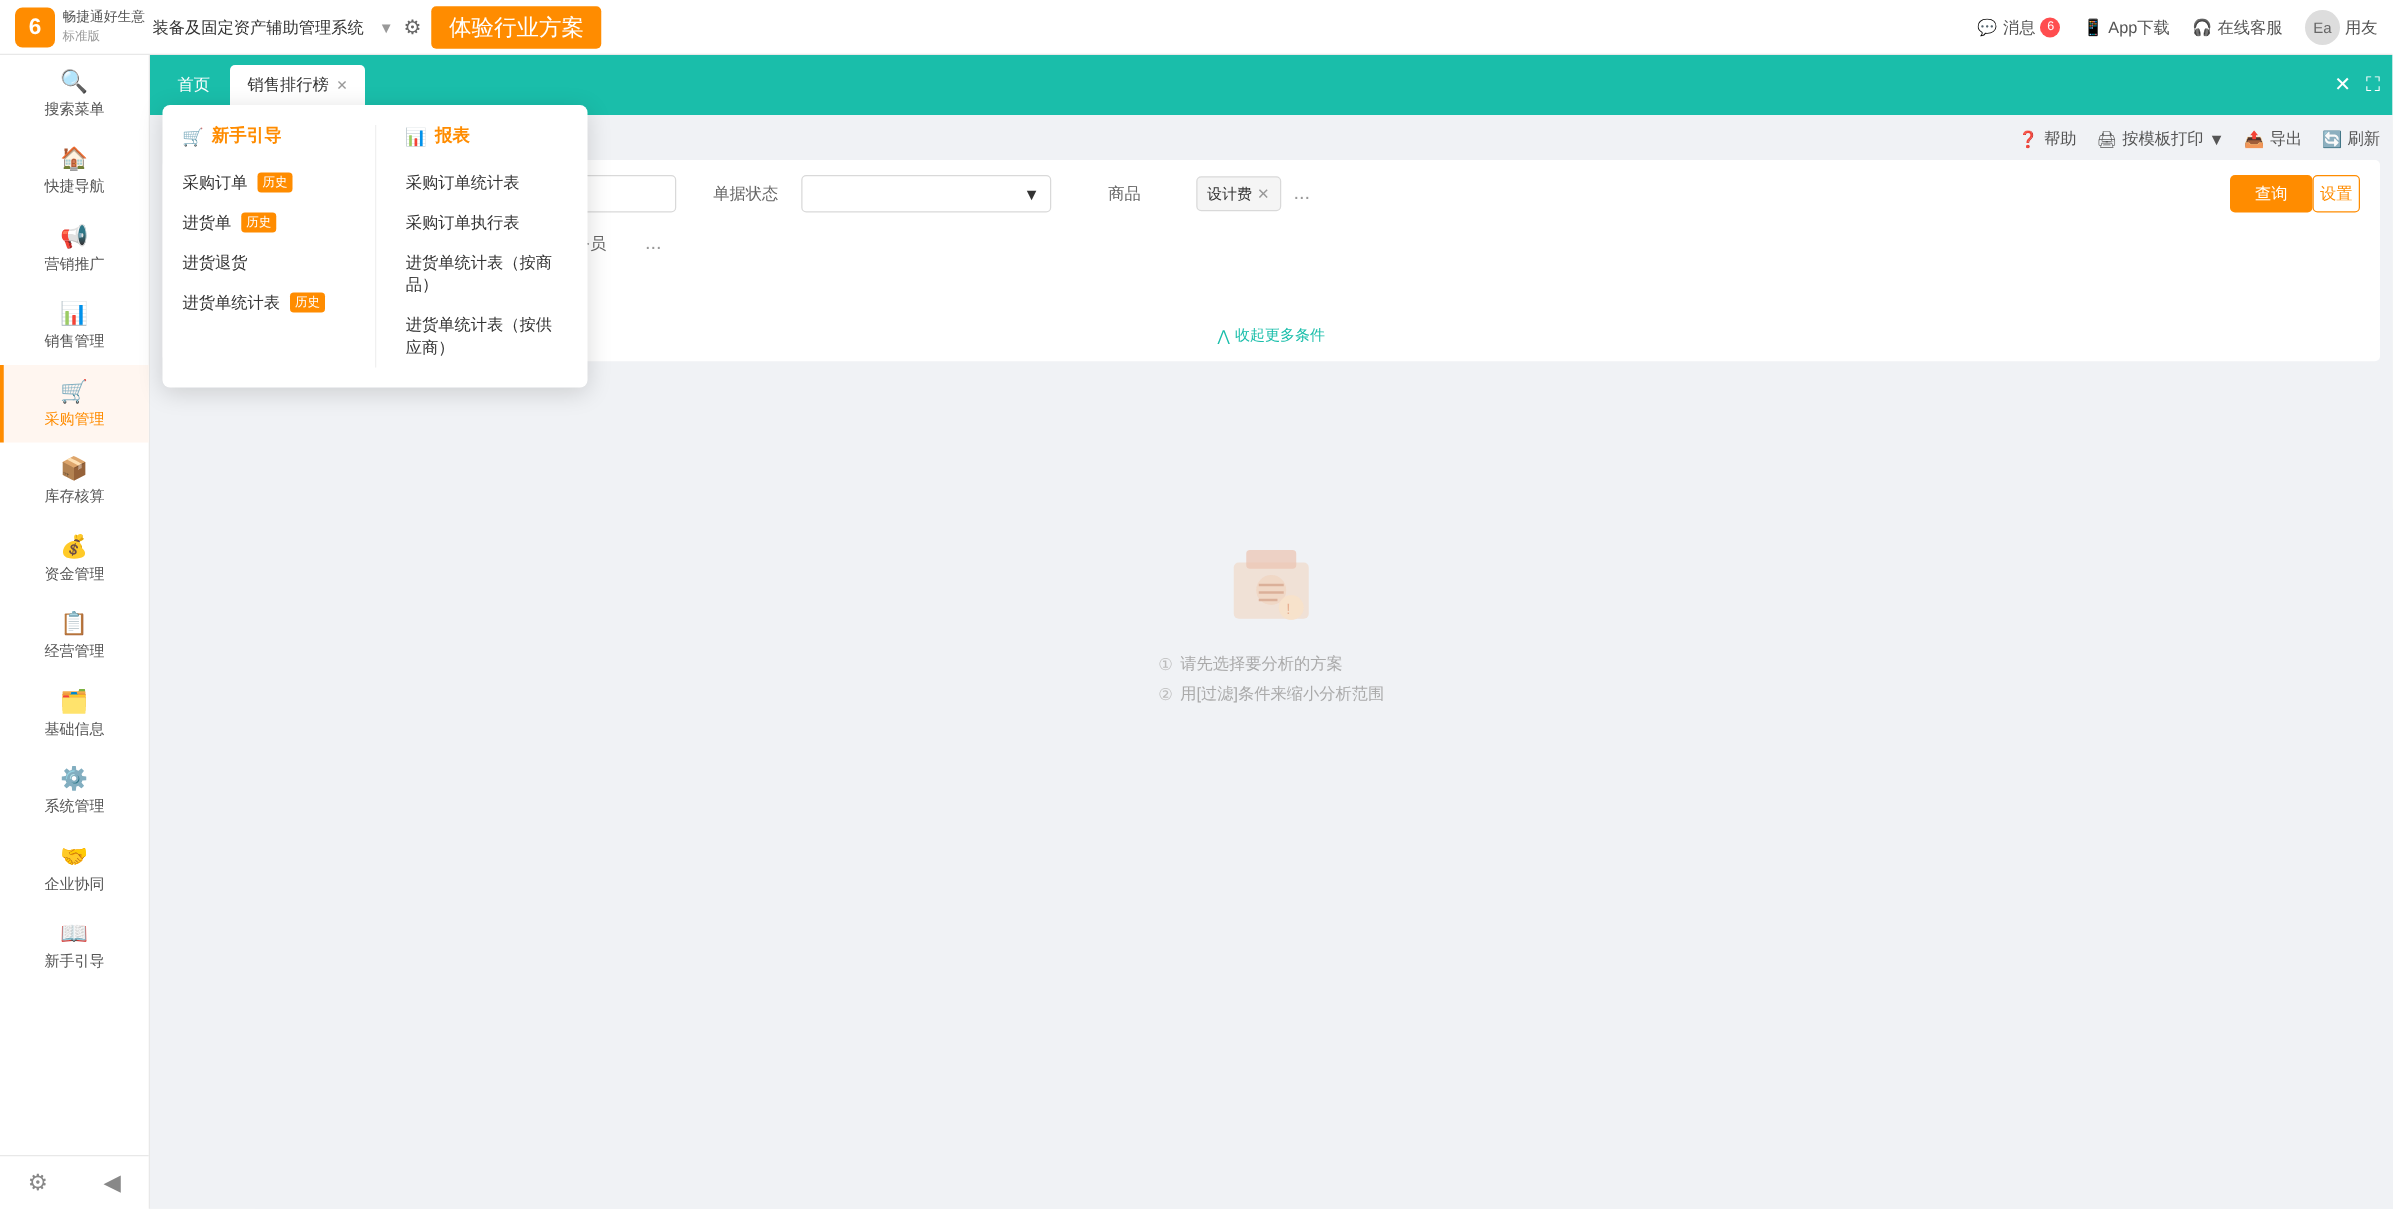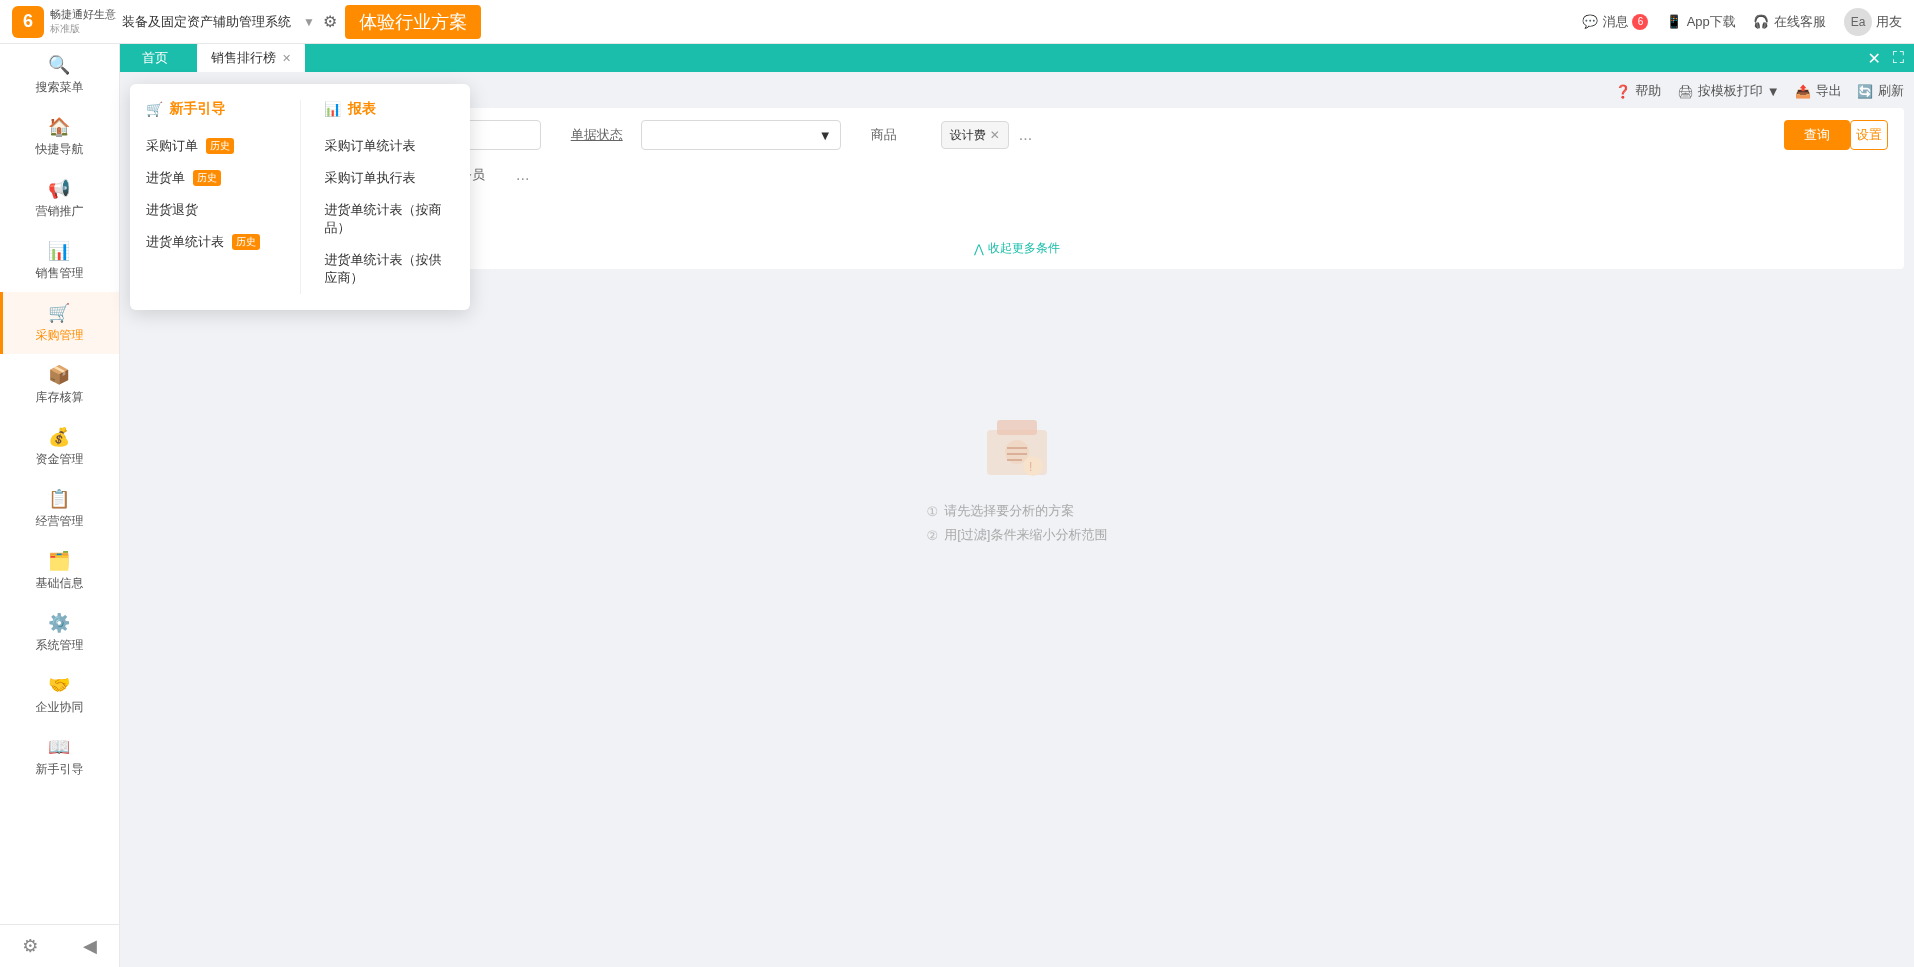--- a/index.html
+++ b/index.html
@@ -151,26 +151,26 @@
     .main {
       margin-top: 44px;
       margin-left: 120px;
       display: flex;
       flex-direction: column;
       height: calc(967px - 44px);
     }
 
     
     .tabbar {
-      height: 28px;
+      height: 48px;
       background: #1abeaa;
       display: flex;
       align-items: center;
       padding: 0 8px;
-      gap: 15px;
+      gap: 2px;
       position: relative;
     }
     .tab {
       height: 32px;
       padding: 0 14px;
       border-radius: 4px 4px 0 0;
       display: flex;
       align-items: center;
       gap: 6px;
       cursor: pointer;
@@ -498,27 +498,27 @@
         <span class="filter-label">日期</span>
         <div style="display:flex;gap:4px;align-items:center;">
           <span style="color:#999;font-size:12px;cursor:pointer;">今天</span>
           <span style="color:#999;font-size:12px;cursor:pointer;">昨天</span>
           <span style="color:#1abeaa;font-size:12px;cursor:pointer;border-bottom:1px solid #1abeaa;">近7天</span>
           <span style="color:#999;font-size:12px;cursor:pointer;">更多</span>
           <span style="color:#999;font-size:12px;cursor:pointer;">自定义</span>
         </div>
         <input class="filter-input" type="text" style="width: 140px;" value="2024-12-31">
 
-        <span class="filter-label" style="margin-left:20px;text-decoration:underline;">单据状态</span>
+        <span class="filter-label" style="margin-left:20px;">单据状态</span>
         <div class="filter-select" style="width:200px;">
           <span></span>
           <span>▼</span>
         </div>
 
-        <span class="filter-label" style="margin-left:20px;">商品</span>
+        <span class="filter-label" style="margin-left:36px;">商品</span>
         <div class="filter-tag">
           <span>设计费</span>
           <span class="filter-tag-close">✕</span>
         </div>
         <span class="filter-dots">...</span>
 
         <div style="margin-left:auto;display:flex;gap:0;">
           <button class="btn-query">查询</button>
           <button class="btn-settings">设置</button>
         </div>

